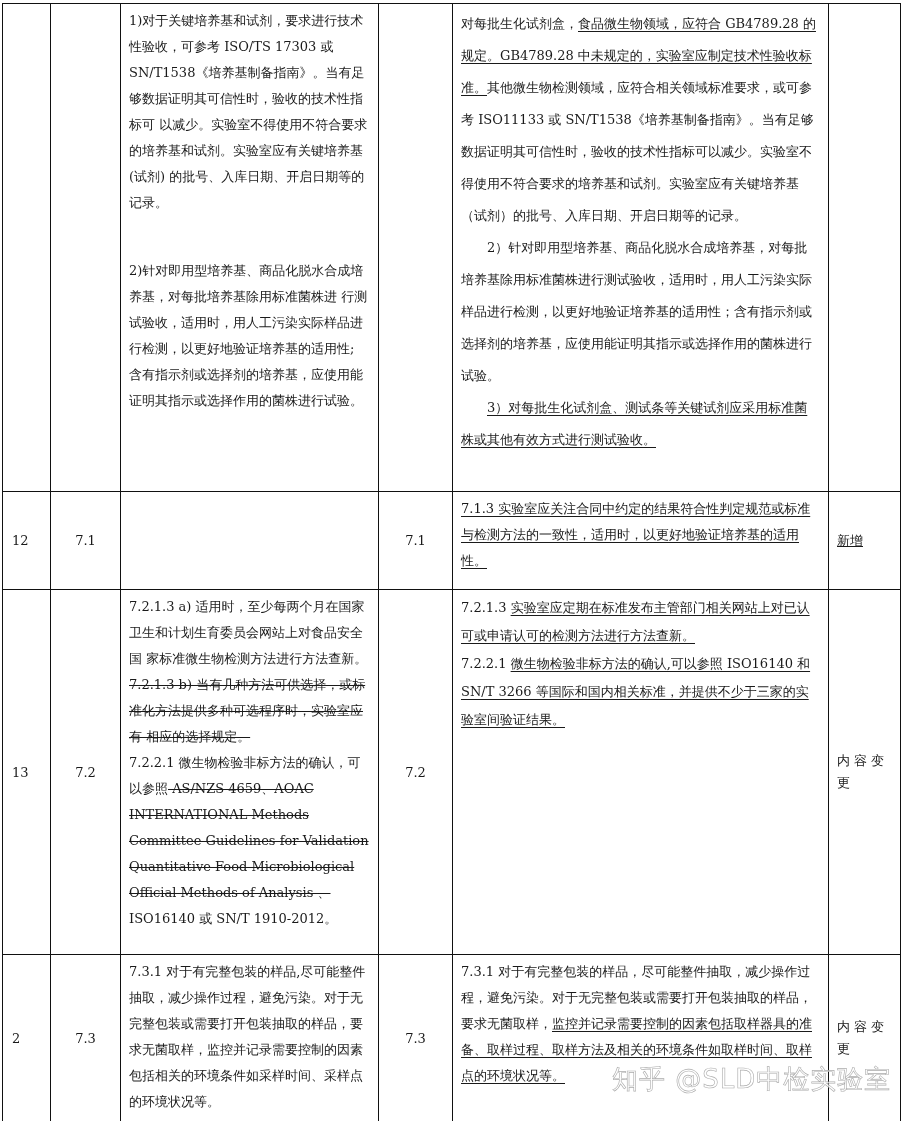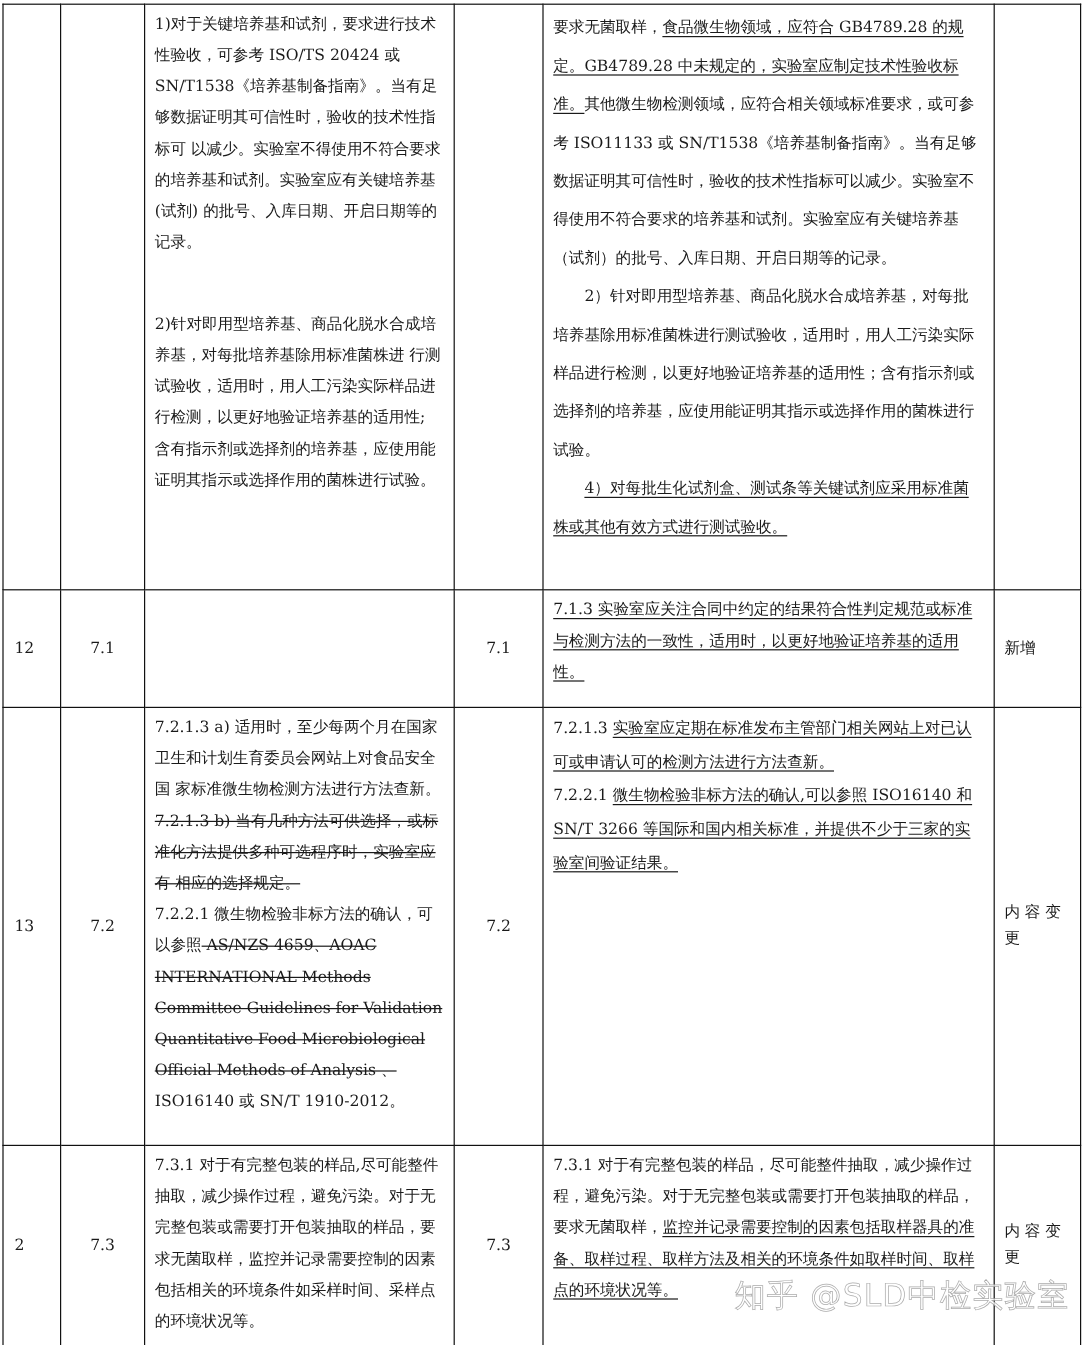--- a/index.html
+++ b/index.html
@@ -25,21 +25,21 @@
   col.c-new { width: 74px; }
   col.c-newtext { width: 376px; }
   col.c-type { width: 72px; }
 
   .num { text-align: left; padding-left: 9px !important; font-size: 13px; margin-left: 12px; }
   .clause { text-align: center; font-size: 13px; }
   .oldtext { vertical-align: top !important; padding: 4px 8px 6px 8px !important; line-height: 26px; }
   .newtext { vertical-align: top !important; padding: 4px 8px 6px 8px !important; line-height: 32px; }
   .newtext.tight { line-height: 26px; }
   .type { padding: 0 8px !important; line-height: 22px; letter-spacing: 4px; }
-  .type.plain { letter-spacing: 0; }
+  .type.plain { letter-spacing: 0; text-decoration: underline; }
 
   .para { display: block; }
   .para + .para.gap { margin-top: 42px; }
   .indent { text-indent: 2em; }
   .u { text-decoration: underline; text-decoration-thickness: 1px; text-underline-offset: 3px; }
   .s { text-decoration: line-through; text-decoration-thickness: 1px; }
 
   .watermark {
     position: absolute; left: 612px; top: 1062px;
     font-family: "DejaVu Sans", sans-serif;
@@ -59,28 +59,28 @@
       <col class="c-new">
       <col class="c-newtext">
       <col class="c-type">
   </colgroup>
   <tbody>
 
     <tr style="height:488px">
       <td class="num"></td>
       <td class="clause"></td>
       <td class="oldtext">
-        <span class="para">1)对于关键培养基和试剂，要求进行技术性验收，可参考 ISO/TS 20424 或 SN/T1538《培养基制备指南》。当有足够数据证明其可信性时，验收的技术性指标可 以减少。实验室不得使用不符合要求的培养基和试剂。实验室应有关键培养基(试剂) 的批号、入库日期、开启日期等的记录。</span>
+        <span class="para">1)对于关键培养基和试剂，要求进行技术性验收，可参考 ISO/TS 17303 或 SN/T1538《培养基制备指南》。当有足够数据证明其可信性时，验收的技术性指标可 以减少。实验室不得使用不符合要求的培养基和试剂。实验室应有关键培养基(试剂) 的批号、入库日期、开启日期等的记录。</span>
         <span class="para gap">2)针对即用型培养基、商品化脱水合成培养基，对每批培养基除用标准菌株进 行测试验收，适用时，用人工污染实际样品进行检测，以更好地验证培养基的适用性; 含有指示剂或选择剂的培养基，应使用能证明其指示或选择作用的菌株进行试验。</span>
       </td>
       <td class="clause"></td>
       <td class="newtext">
-        <span class="para"><span>要求无菌取样，</span><span class="u">食品微生物领域，应符合 GB4789.28 的规定。GB4789.28 中未规定的，实验室应制定技术性验收标准。</span><span>其他微生物检测领域，应符合相关领域标准要求，或可参考 ISO11133 或 SN/T1538《培养基制备指南》。当有足够数据证明其可信性时，验收的技术性指标可以减少。实验室不得使用不符合要求的培养基和试剂。实验室应有关键培养基（试剂）的批号、入库日期、开启日期等的记录。</span></span>
+        <span class="para"><span>对每批生化试剂盒，</span><span class="u">食品微生物领域，应符合 GB4789.28 的规定。GB4789.28 中未规定的，实验室应制定技术性验收标准。</span><span>其他微生物检测领域，应符合相关领域标准要求，或可参考 ISO11133 或 SN/T1538《培养基制备指南》。当有足够数据证明其可信性时，验收的技术性指标可以减少。实验室不得使用不符合要求的培养基和试剂。实验室应有关键培养基（试剂）的批号、入库日期、开启日期等的记录。</span></span>
         <span class="para indent">2）针对即用型培养基、商品化脱水合成培养基，对每批培养基除用标准菌株进行测试验收，适用时，用人工污染实际样品进行检测，以更好地验证培养基的适用性；含有指示剂或选择剂的培养基，应使用能证明其指示或选择作用的菌株进行试验。</span>
-        <span class="para indent"><span class="u">4）对每批生化试剂盒、测试条等关键试剂应采用标准菌株或其他有效方式进行测试验收。</span></span>
+        <span class="para indent"><span class="u">3）对每批生化试剂盒、测试条等关键试剂应采用标准菌株或其他有效方式进行测试验收。</span></span>
       </td>
       <td class="type"></td>
     </tr>
 
     <tr style="height:98px">
       <td class="num">12</td>
       <td class="clause">7.1</td>
       <td class="oldtext"></td>
       <td class="clause">7.1</td>
       <td class="newtext tight">

